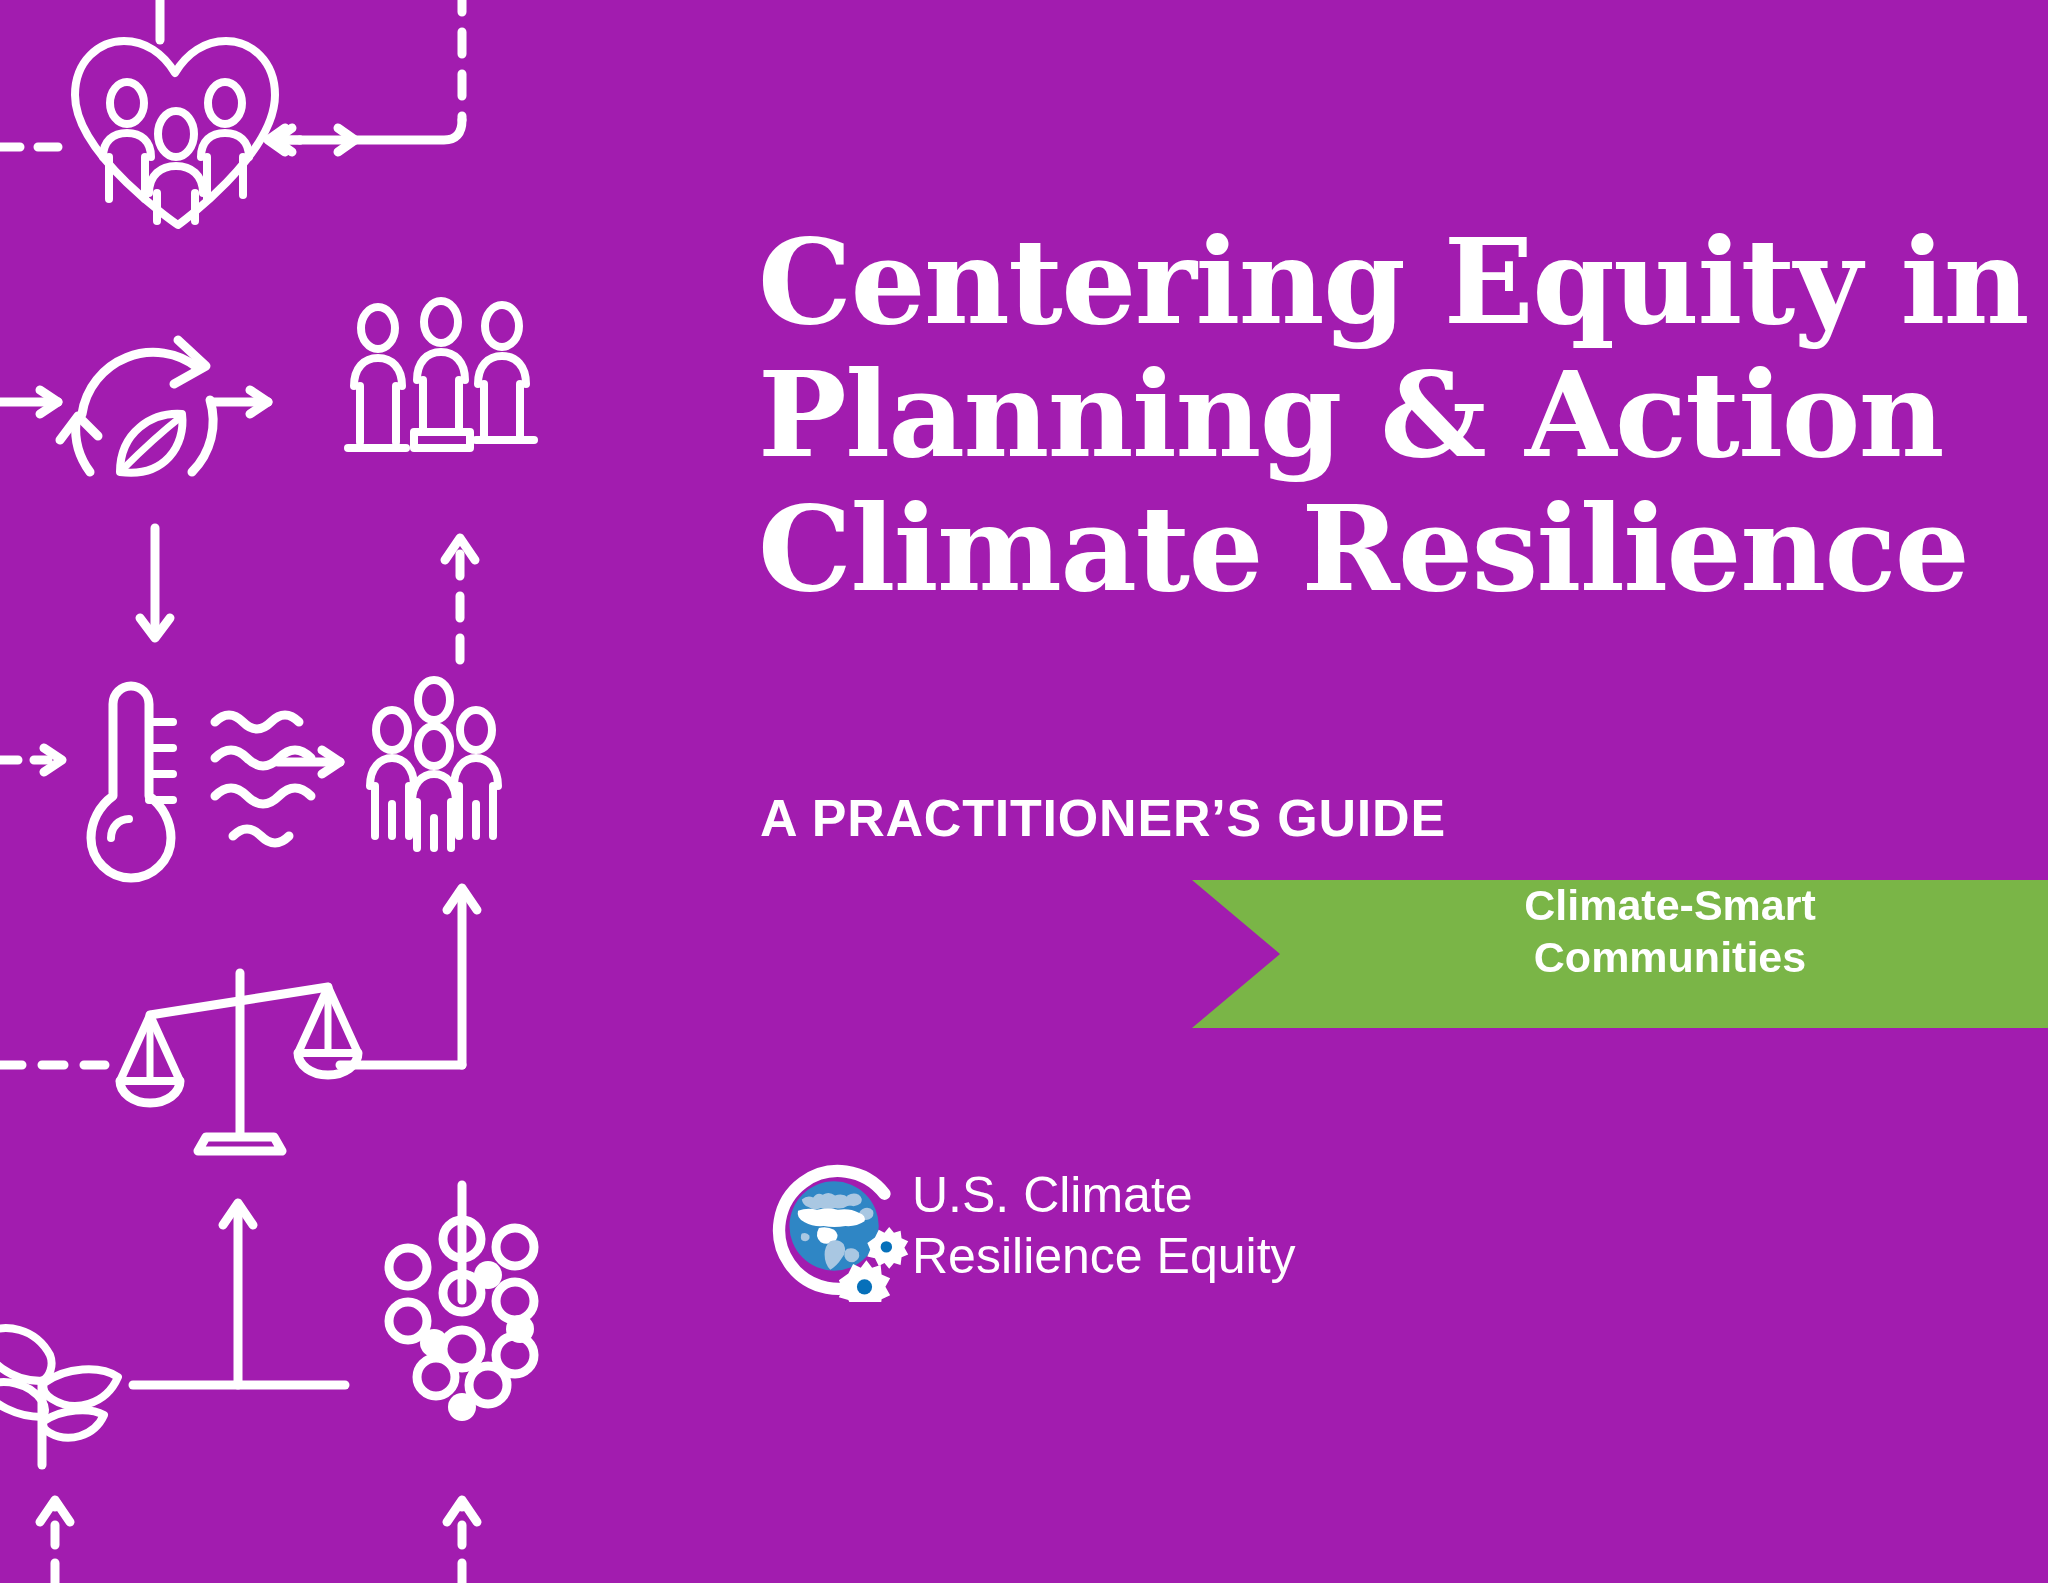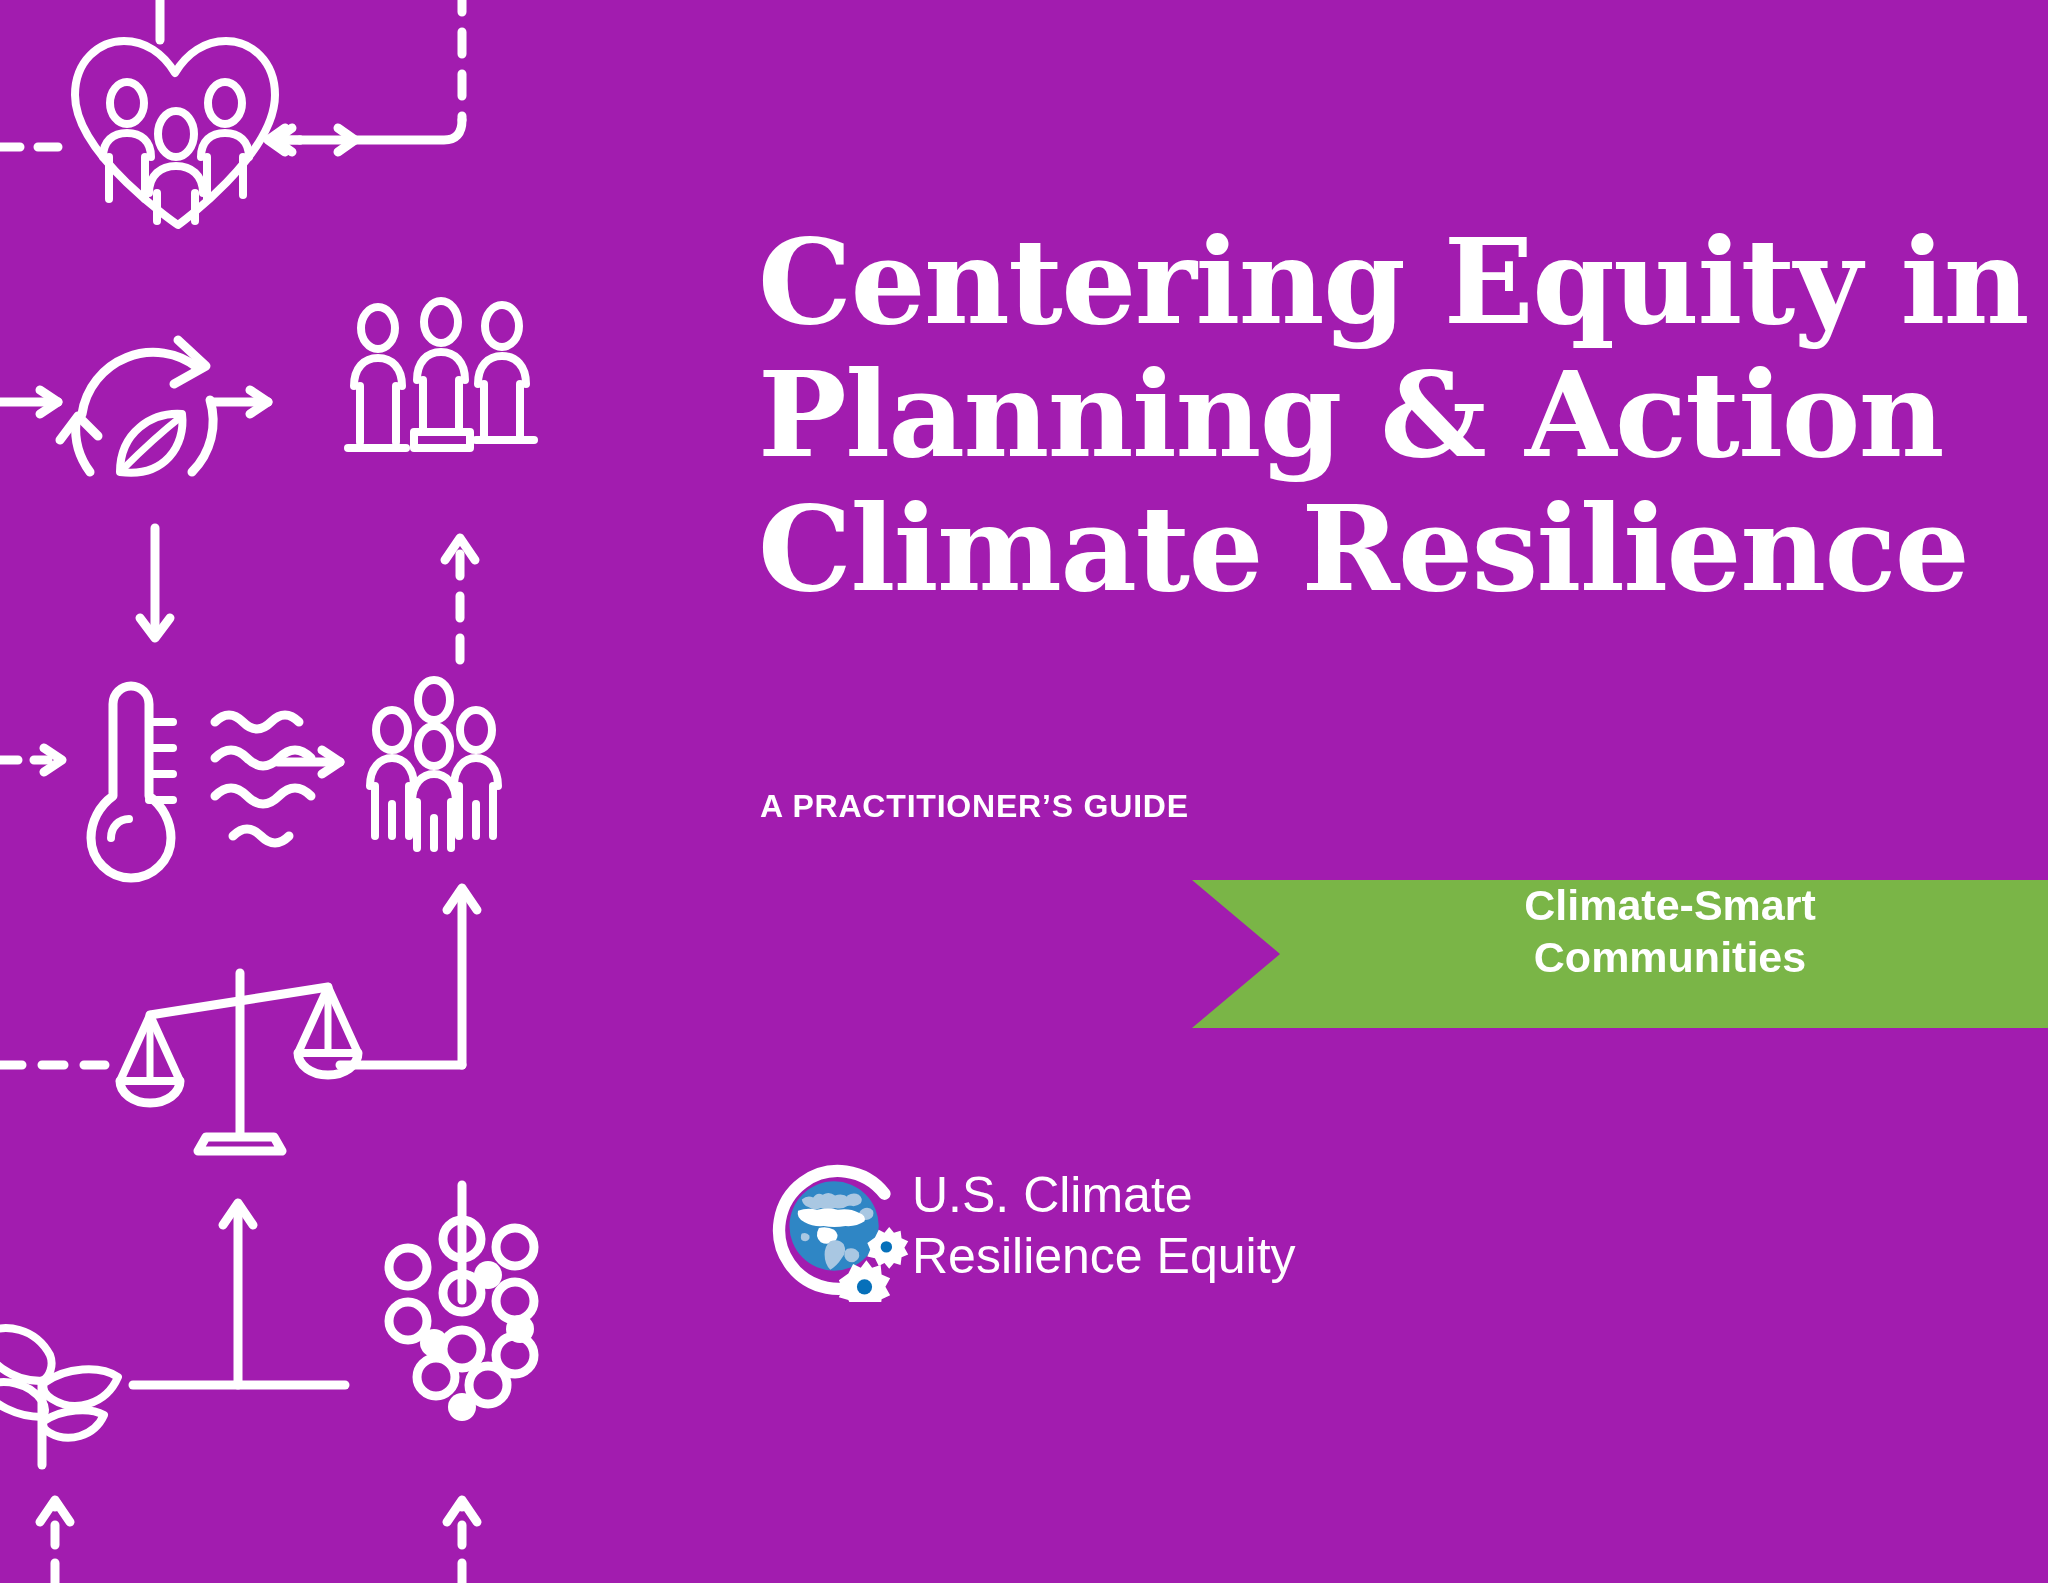--- a/index.html
+++ b/index.html
@@ -54,21 +54,21 @@
   #page-title .tline { display: block; white-space: nowrap; }
 
   #page-subtitle {
     position: absolute;
     left: 10px;
     top: 788px;
     margin: 0;
     color: #ffffff;
     font-family: "Liberation Sans", sans-serif;
     font-weight: 700;
-    font-size: 32px;
+    font-size: 52px;
     letter-spacing: 0.8px;
   }
 
   
   #logo {
     position: absolute;
     left: 10px;
     top: 1150px;
     display: flex;
     align-items: center;

